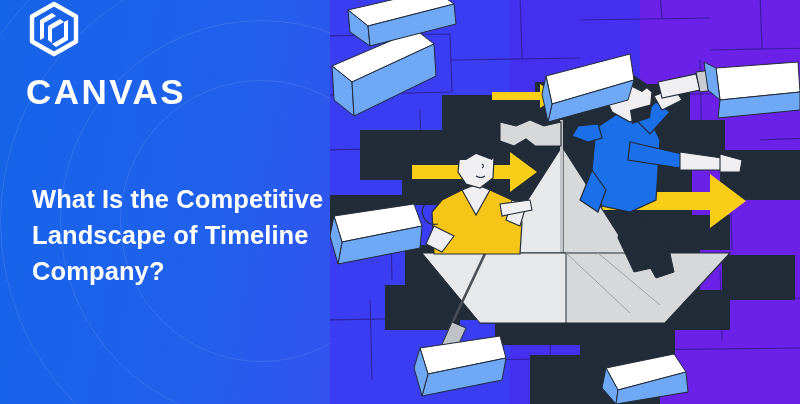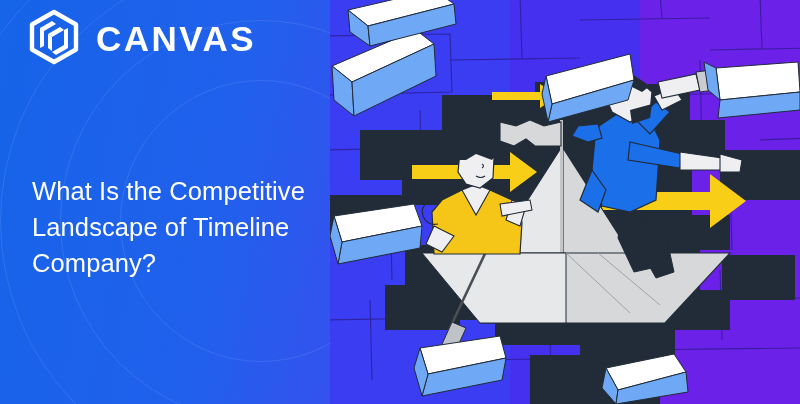--- a/index.html
+++ b/index.html
@@ -16,36 +16,36 @@
   .bg-base{
     position:absolute;inset:0;
     background:linear-gradient(100deg,#1664E8 0%,#2160EC 30%,#3B4DF0 52%,#5A32F2 70%,#6B21E8 100%);
   }
   .bg-rings{position:absolute;left:-120px;top:-160px;width:760px;height:760px;pointer-events:none;}
   .bg-rings div{
     position:absolute;border-radius:50%;border:1px solid rgba(255,255,255,.10);
   }
 
   
-  .logo{position:absolute;left:26px;top:8px;display:flex;align-items:center;gap:14px;}
+  .logo{position:absolute;left:26px;top:0;display:flex;align-items:flex-start;gap:14px;flex-direction:column;}
   .logo-mark{width:56px;height:60px;flex:0 0 auto;}
   .logo-text{display:flex;flex-direction:column;line-height:1;}
   .logo-word{
     color:#fff;font-size:35px;font-weight:700;letter-spacing:2.5px;
     font-family:"Liberation Sans", sans-serif;
   }
   .logo-sub{
     color:#fff;font-size:14.5px;font-weight:400;letter-spacing:.6px;margin-top:7px;
     text-align:right;
   }
 
   
   .headline{
-    position:absolute;left:32px;top:156px;width:330px;
-    color:#fff;font-size:25.5px;font-weight:400;line-height:1.42;
+    position:absolute;left:32px;top:164px;width:330px;
+    color:#fff;font-size:25.5px;font-weight:700;line-height:1.42;
     letter-spacing:.1px;
   }
 
   
   .art{position:absolute;left:330px;top:0;width:470px;height:404px;}
   .art svg{display:block;width:100%;height:100%;}
 </style>
 </head>
 <body>
 

